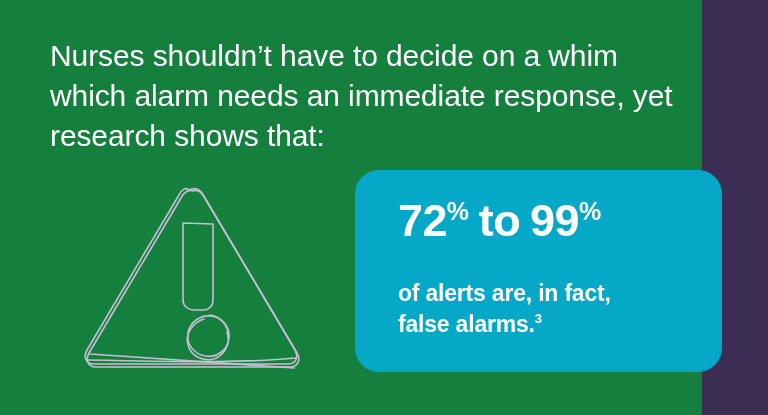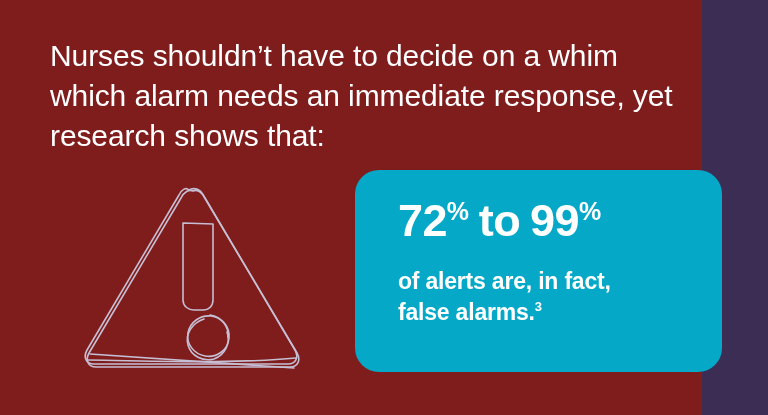--- a/index.html
+++ b/index.html
@@ -11,21 +11,21 @@
     height: 415px;
     overflow: hidden;
     font-family: "Liberation Sans", sans-serif;
     background: #3c2d55;
   }
 
   #infographic {
     position: relative;
     width: 702px;
     height: 415px;
-    background: #7f1d1d;
+    background: #15803d;
   }
 
   
   #headline {
     position: absolute;
     left: 50px;
     top: 36px;
     width: 660px;
     color: #ffffff;
     font-size: 30px;
@@ -83,21 +83,21 @@
     line-height: 0;
     font-weight: bold;
     letter-spacing: -0.3px;
   }
   .stat-gap {
     display: inline-block;
     width: 10px;
   }
 
   #stat-body {
-    margin-top: 20px;
+    margin-top: 32px;
     color: #ffffff;
     font-size: 23px;
     font-weight: bold;
     line-height: 31px;
     letter-spacing: -0.2px;
     white-space: pre-line;
   }
   #stat-body .footnote {
     font-size: 13px;
     vertical-align: super;

